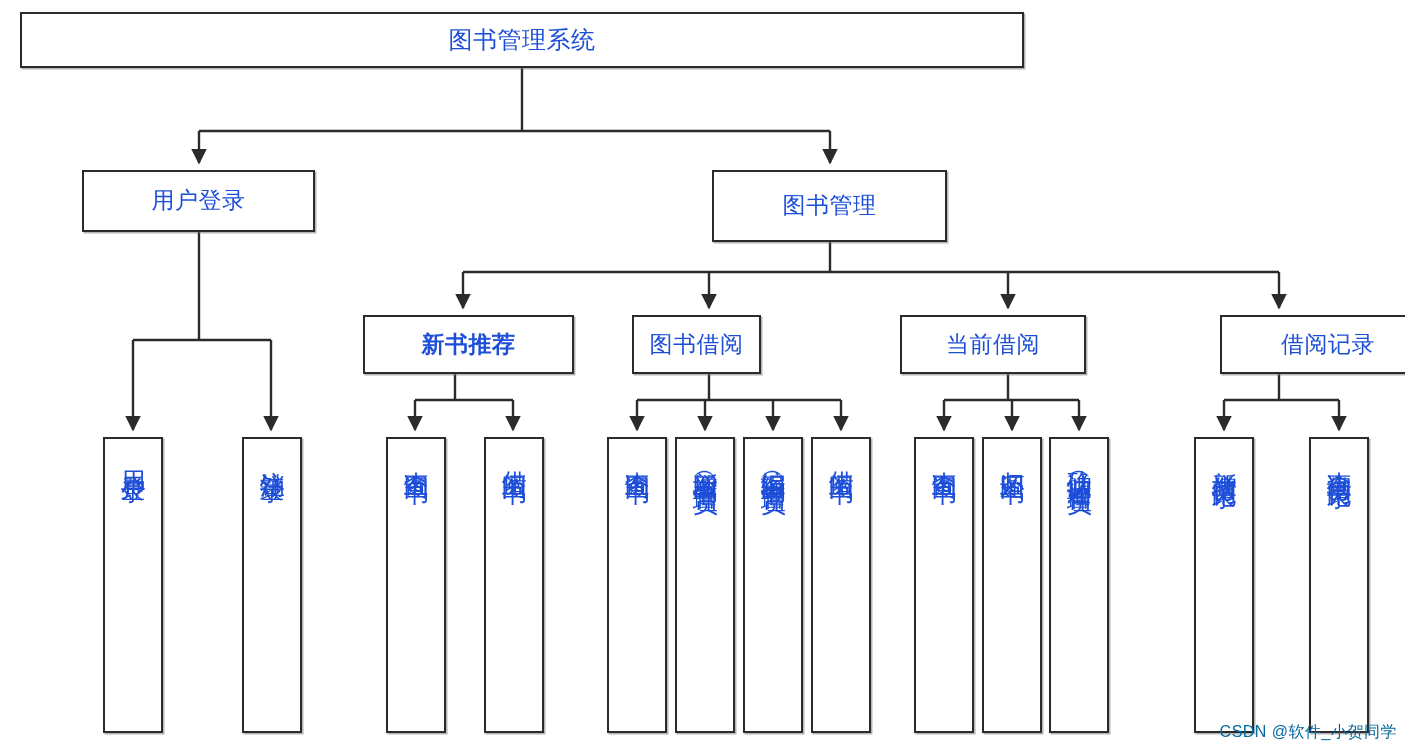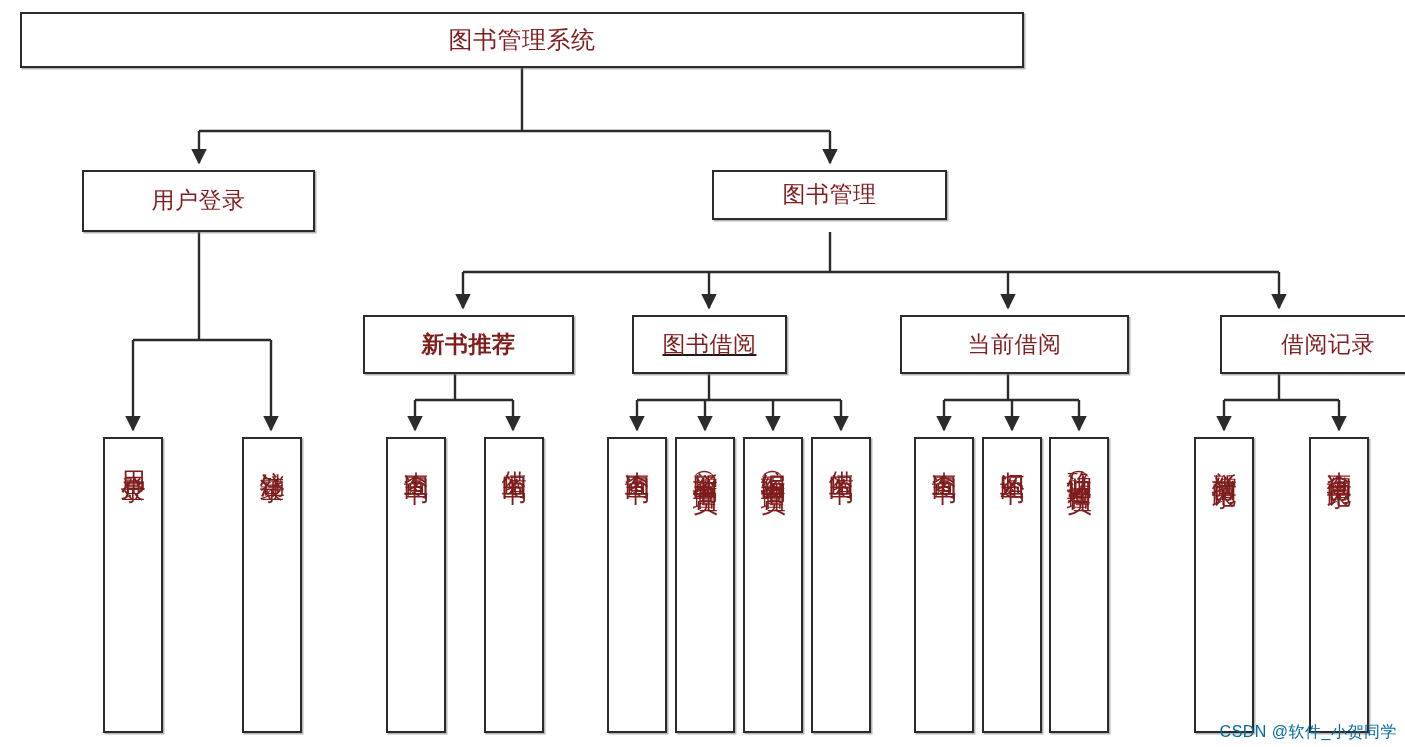--- a/index.html
+++ b/index.html
@@ -19,21 +19,21 @@
     box-shadow:1.5px 1.5px 0 rgba(120,120,120,.55);
     display:flex;
     align-items:center;
     justify-content:center;
     text-align:center;
   }
   .node span{
     display:block;
     line-height:1.18;
     letter-spacing:.5px;
-    color:#7f1d1d;
+    color:#1d4ed8;
   }
   .node.horiz span{ font-size:23px; }
   .node.root span{ font-size:24px; }
 
   
   .node.vert{
     align-items:flex-start;
     padding-top:12px;
   }
   .node.vert span{
@@ -110,31 +110,31 @@
     </g>
   </svg>
 
   <div class="node horiz root" style="left:20px;top:12px;width:1004px;height:56px;">
     <span>图书管理系统</span>
   </div>
 
   <div class="node horiz" style="left:82px;top:170px;width:233px;height:62px;">
     <span>用户登录</span>
   </div>
-  <div class="node horiz" style="left:712px;top:170px;width:235px;height:50px;">
+  <div class="node horiz" style="left:712px;top:170px;width:235px;height:72px;">
     <span>图书管理</span>
   </div>
 
   <div class="node horiz" style="left:363px;top:315px;width:211px;height:59px;font-weight:bold;">
     <span>新书推荐</span>
   </div>
-  <div class="node horiz" style="left:632px;top:315px;width:155px;height:59px;text-decoration:underline;">
+  <div class="node horiz" style="left:632px;top:315px;width:129px;height:59px;">
     <span>图书借阅</span>
   </div>
-  <div class="node horiz" style="left:900px;top:315px;width:229px;height:59px;">
+  <div class="node horiz" style="left:900px;top:315px;width:186px;height:59px;">
     <span>当前借阅</span>
   </div>
   <div class="node horiz" style="left:1172px;top:315px;width:216px;height:59px;margin-left:48px;">
     <span>借阅记录</span>
   </div>
 
   <div class="node vert" style="left:103px;top:437px;width:60px;height:296px;">
     <span>用户登录</span>
   </div>
   <div class="node vert" style="left:242px;top:437px;width:60px;height:296px;">

